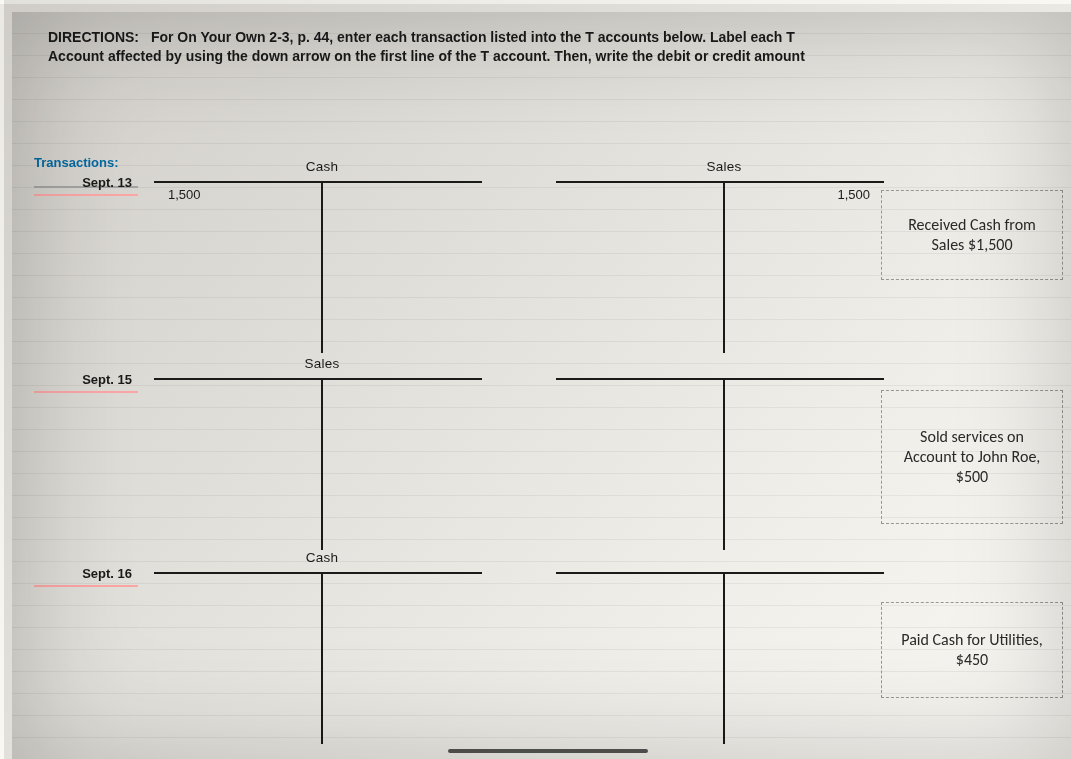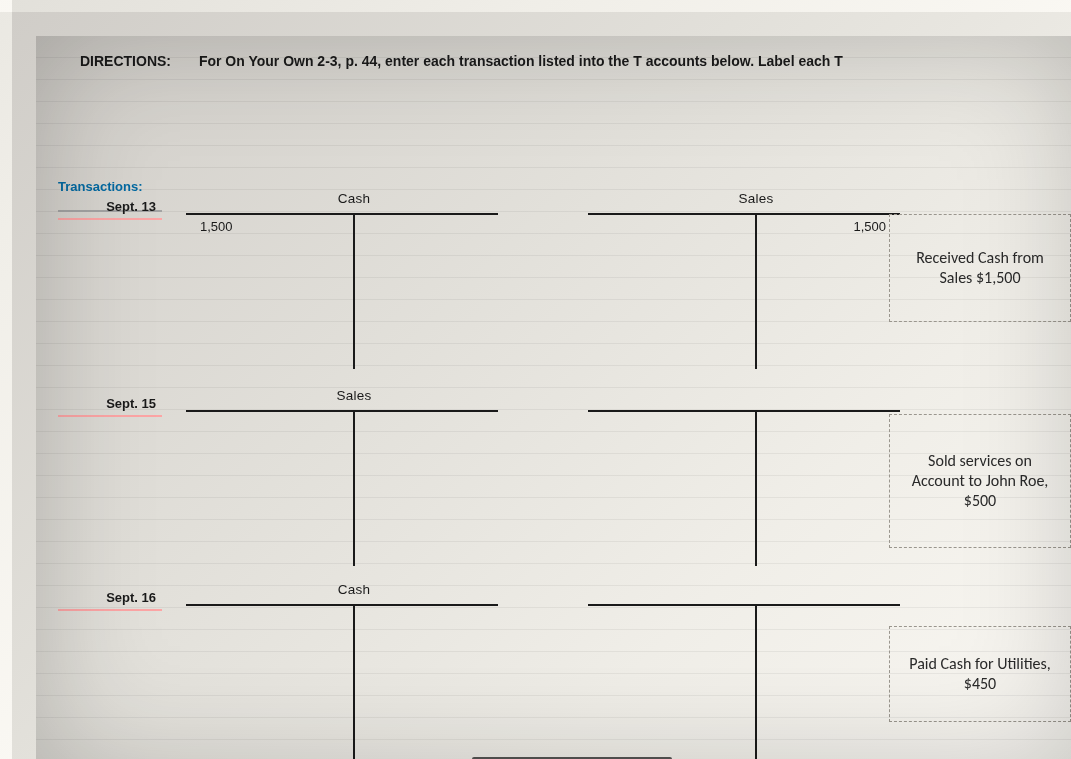--- a/index.html
+++ b/index.html
@@ -1,15 +1,15 @@
 <!DOCTYPE html>
 <html><head>
 <meta charset="utf-8">
 <style>
-  * { box-sizing: border-box; margin: 12px; padding: 0; }
+  * { box-sizing: border-box; margin: 4px; padding: 0; }
   html, body { width: 1071px; height: 759px; }
   body {
     font-family: Arial, Helvetica, sans-serif;
     background: linear-gradient(135deg, #d0cdc8 0%, #e2e0da 40%, #f0eee8 70%, #faf8f3 100%);
     position: relative;
     overflow: hidden;
   }
 
   
   .sheetgrid {
@@ -116,21 +116,21 @@
     width: 182px;
     font-family: Calibri, Arial, sans-serif;
     font-size: 16px;
     line-height: 1.25;
     text-align: center;
     color: #2a2a2a;
     border: 1px dashed #9a968e;
     background: rgba(255,255,255,0.02);
     padding: 10px 6px;
   }
-  .anno.n1 { top: 178px; height: 108px; display:flex; align-items:center; justify-content:center; }
+  .anno.n1 { top: 178px; height: 90px; display:flex; align-items:center; justify-content:center; }
   .anno.n2 { top: 378px; height: 134px; display:flex; align-items:center; justify-content:center; }
   .anno.n3 { top: 590px; height: 96px; display:flex; align-items:center; justify-content:center; }
 
   
   .swipe {
     position: absolute;
     bottom: 10px;
     left: 50%;
     transform: translateX(-50%);
     width: 200px;
@@ -148,21 +148,21 @@
   }
 </style>
 </head>
 <body>
 
 <div class="sheetgrid"></div>
 
 <div class="directions">
   <span class="label">DIRECTIONS:</span>
   <span class="bold">For On Your Own 2-3, p. 44, enter each transaction listed into the T accounts below.  Label each T</span><br>
-  <br>
+  <span class="bold">Account affected by using the down arrow on the first line of the T account.  Then, write the debit or credit amount</span><br>
 </div>
 
 <div class="transactions-header">Transactions:</div>
 <div class="tx-date d1">Sept. 13</div>
 <div class="tx-date d2">Sept. 15</div>
 <div class="tx-date d3">Sept. 16</div>
 
 <div class="taccount ta a1l">
   <div class="title">Cash</div>
   <div class="topbar"></div>

